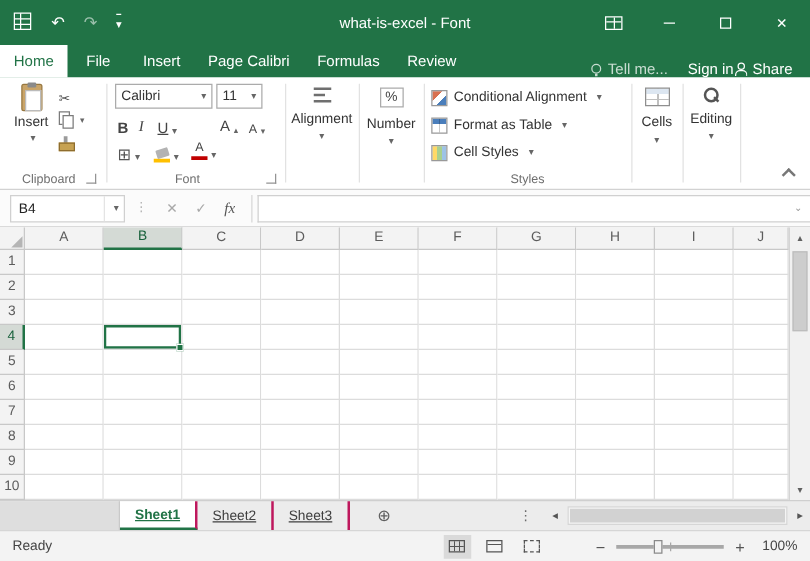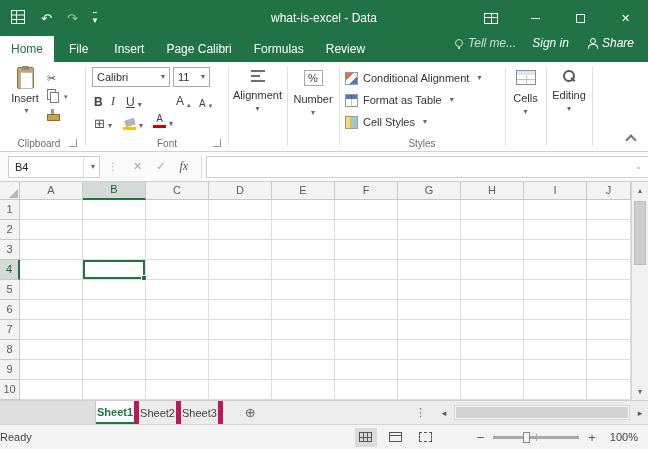--- a/index.html
+++ b/index.html
@@ -23,25 +23,25 @@
   .rdo-icon::before { content:""; position:absolute; left:0; right:0; top:3px; height:1px; background:#fff; }
   .rdo-icon::after { content:""; position:absolute; top:0; bottom:0; left:6px; width:1px; background:#fff; }
   .min-icon { width:9px; height:1px; background:#fff; display:inline-block; }
   .max-icon { width:9px; height:9px; border:1px solid #fff; display:inline-block; }
 
   
   .tabs { height:26px; background:#217346; display:flex; align-items:stretch; color:#fff; font-size:12px; flex:0 0 auto; }
   .tab { padding:0 11px; display:flex; align-items:center; }
   .tab.file { padding:0 15px; }
   .tab.active { background:#fff; color:#217346; }
-  .tabs-right { margin-left:auto; display:flex; align-items:flex-start;font-style:italic; }
+  .tabs-right { margin-left:auto; display:flex; align-items:flex-end; }
   .tellme { display:flex; align-items:center; gap:5px; opacity:.75; margin-right:16px; }
   .bulb { width:8px; height:8px; border:1px solid #fff; border-radius:50%; position:relative; display:inline-block; }
   .bulb::after { content:""; position:absolute; left:2px; bottom:-3px; width:2px; height:2px; background:#fff; }
-  .signin { margin-right:18px; }
+  .signin { }
   .share { display:flex; align-items:center; gap:5px; padding-right:14px; }
   .person { width:10px; height:11px; position:relative; display:inline-block; }
   .person::before { content:""; position:absolute; top:0; left:3px; width:4px; height:4px; border:1px solid #fff; border-radius:50%; }
   .person::after { content:""; position:absolute; bottom:0; left:1px; width:8px; height:4px; border:1px solid #fff; border-bottom:none; border-radius:4px 4px 0 0; }
 
   
   .ribbon { height:90px; background:#fff; border-bottom:1px solid #d2d2d2; position:relative; font-size:11px; flex:0 0 auto; }
   .gsep { position:absolute; top:5px; bottom:5px; width:1px; background:#e2e2e2; }
   .glabel { position:absolute; bottom:2px; font-size:10px; color:#6e6e6e; text-align:center; }
   .launcher { position:absolute; bottom:4px; width:8px; height:8px; border-right:1px solid #949494; border-bottom:1px solid #949494; }
@@ -124,31 +124,31 @@
   .cell.sel { position:relative; box-shadow:inset 0 0 0 2px #217346; z-index:2; }
   .cell.sel::after { content:""; position:absolute; right:-2px; bottom:-2px; width:4px; height:4px; background:#217346; border:1px solid #fff; z-index:3; }
   .v-scroll { position:absolute; top:0; right:0; bottom:0; width:17px; background:#f1f1f1; border-left:1px solid #d4d4d4; }
   .sb-btn { position:absolute; left:0; right:0; height:17px; display:flex; align-items:center; justify-content:center; font-size:8px; color:#606060; }
   .sb-btn.sb-bottom { bottom:0; }
   .v-thumb { position:absolute; left:2px; right:2px; top:19px; height:64px; background:#cdcdcd; border:1px solid #bdbdbd; }
 
   
   .sheet-bar { height:24px; background:#ececec; border-top:1px solid #cfcfcf; display:flex; align-items:stretch; flex:0 0 auto; font-size:11px; }
   .sheet-spacer { width:96px; background:#dedede; border-right:1px solid #c9c9c9; flex:0 0 auto; }
-  .sheet-tab { padding:0 1px; display:flex; align-items:center; color:#3f3f3f; border-right:5px solid #be185d; }
+  .sheet-tab { padding:0 12px; display:flex; align-items:center; color:#3f3f3f; border-right:2px solid #be185d;text-decoration:underline; }
   .sheet-tab.active { background:#fff; color:#217346; font-weight:bold; border-bottom:2px solid #217346; }
   .add-sheet { display:flex; align-items:center; margin-left:22px; font-size:13px; color:#5f5f5f; }
   .dots { display:flex; align-items:center; color:#6b6b6b; margin-right:10px; }
   .hsb-btn { display:flex; align-items:center; justify-content:center; width:16px; font-size:9px; color:#555; }
   .h-track { width:176px; margin:4px 2px; background:#f4f4f4; border:1px solid #d6d6d6; position:relative; }
   .h-thumb { position:absolute; top:1px; bottom:1px; left:1px; right:1px; background:#d2d2d2; }
 
   
   .status-bar { height:25px; background:#f3f3f3; border-top:1px solid #d6d6d6; display:flex; align-items:center; flex:0 0 auto; font-size:11px; color:#444; }
-  .ready { }
+  .ready { padding-left:10px; }
   .view-btn { width:22px; height:19px; display:flex; align-items:center; justify-content:center; margin-right:8px; }
   .view-btn.active { background:#dadada; }
   .vb-normal { width:13px; height:10px; border:1px solid #555;
       background:linear-gradient(to right,transparent 3px,#555 3px 4px,transparent 4px 7px,#555 7px 8px,transparent 8px),
                  linear-gradient(to bottom,transparent 4px,#555 4px 5px,transparent 5px); }
   .vb-layout { width:13px; height:10px; border:1px solid #555;
       background:linear-gradient(to bottom,transparent 2px,#555 2px 3px,transparent 3px); }
   .vb-break { width:13px; height:10px; border:1px dashed #555; }
   .zoom-out { margin-left:32px; font-size:13px; color:#555; }
   .zoom-track { width:86px; height:3px; background:#a8a8a8; position:relative; margin:0 9px; }
@@ -169,21 +169,21 @@
           <rect x="1.5" y="1.5" width="13" height="13" fill="none" stroke="#ffffff" stroke-width="1"></rect>
           <line x1="6.5" y1="1.5" x2="6.5" y2="14.5" stroke="#ffffff" stroke-width="1"></line>
           <line x1="1.5" y1="6" x2="14.5" y2="6" stroke="#ffffff" stroke-width="1"></line>
           <line x1="1.5" y1="10.5" x2="14.5" y2="10.5" stroke="#ffffff" stroke-width="1"></line>
         </svg>
       </span>
       <span class="qbtn">↶</span>
       <span class="qbtn dim">↷</span>
       <span class="qbtn qcustom">▾</span>
     </div>
-    <div class="title">what-is-excel - Data</div>
+    <div class="title">what-is-excel - Font</div>
     <div class="win-controls">
       <span class="win-btn">
           <span class="rdo-icon"></span>
         </span>
       <span class="win-btn">
           <span class="min-icon"></span>
         </span>
       <span class="win-btn">
           <span class="max-icon"></span>
         </span>
@@ -272,21 +272,21 @@
         </span>
       <span class="caret">▾</span>
     </span>
     <span class="fmt-btn" style="left:153px;top:48px;">
       <span class="stack">
           <span class="a-glyph small">A</span>
           <span class="cbar" style="background:#c00000;"></span>
         </span>
       <span class="caret">▾</span>
     </span>
-    <span class="glabel" style="left:102px;width:130px;">Font</span>
+    <span class="glabel" style="left:85px;width:130px;">Font</span>
     <span class="launcher" style="left:213px;"></span>
     <span class="gsep" style="left:228px;"></span>
 
     <div class="big-group" style="left:228px;width:59px;">
       <span class="align-ic">
           <i></i>
           <i></i>
           <i></i>
         </span>
       <span class="bg-label">Alignment</span>

